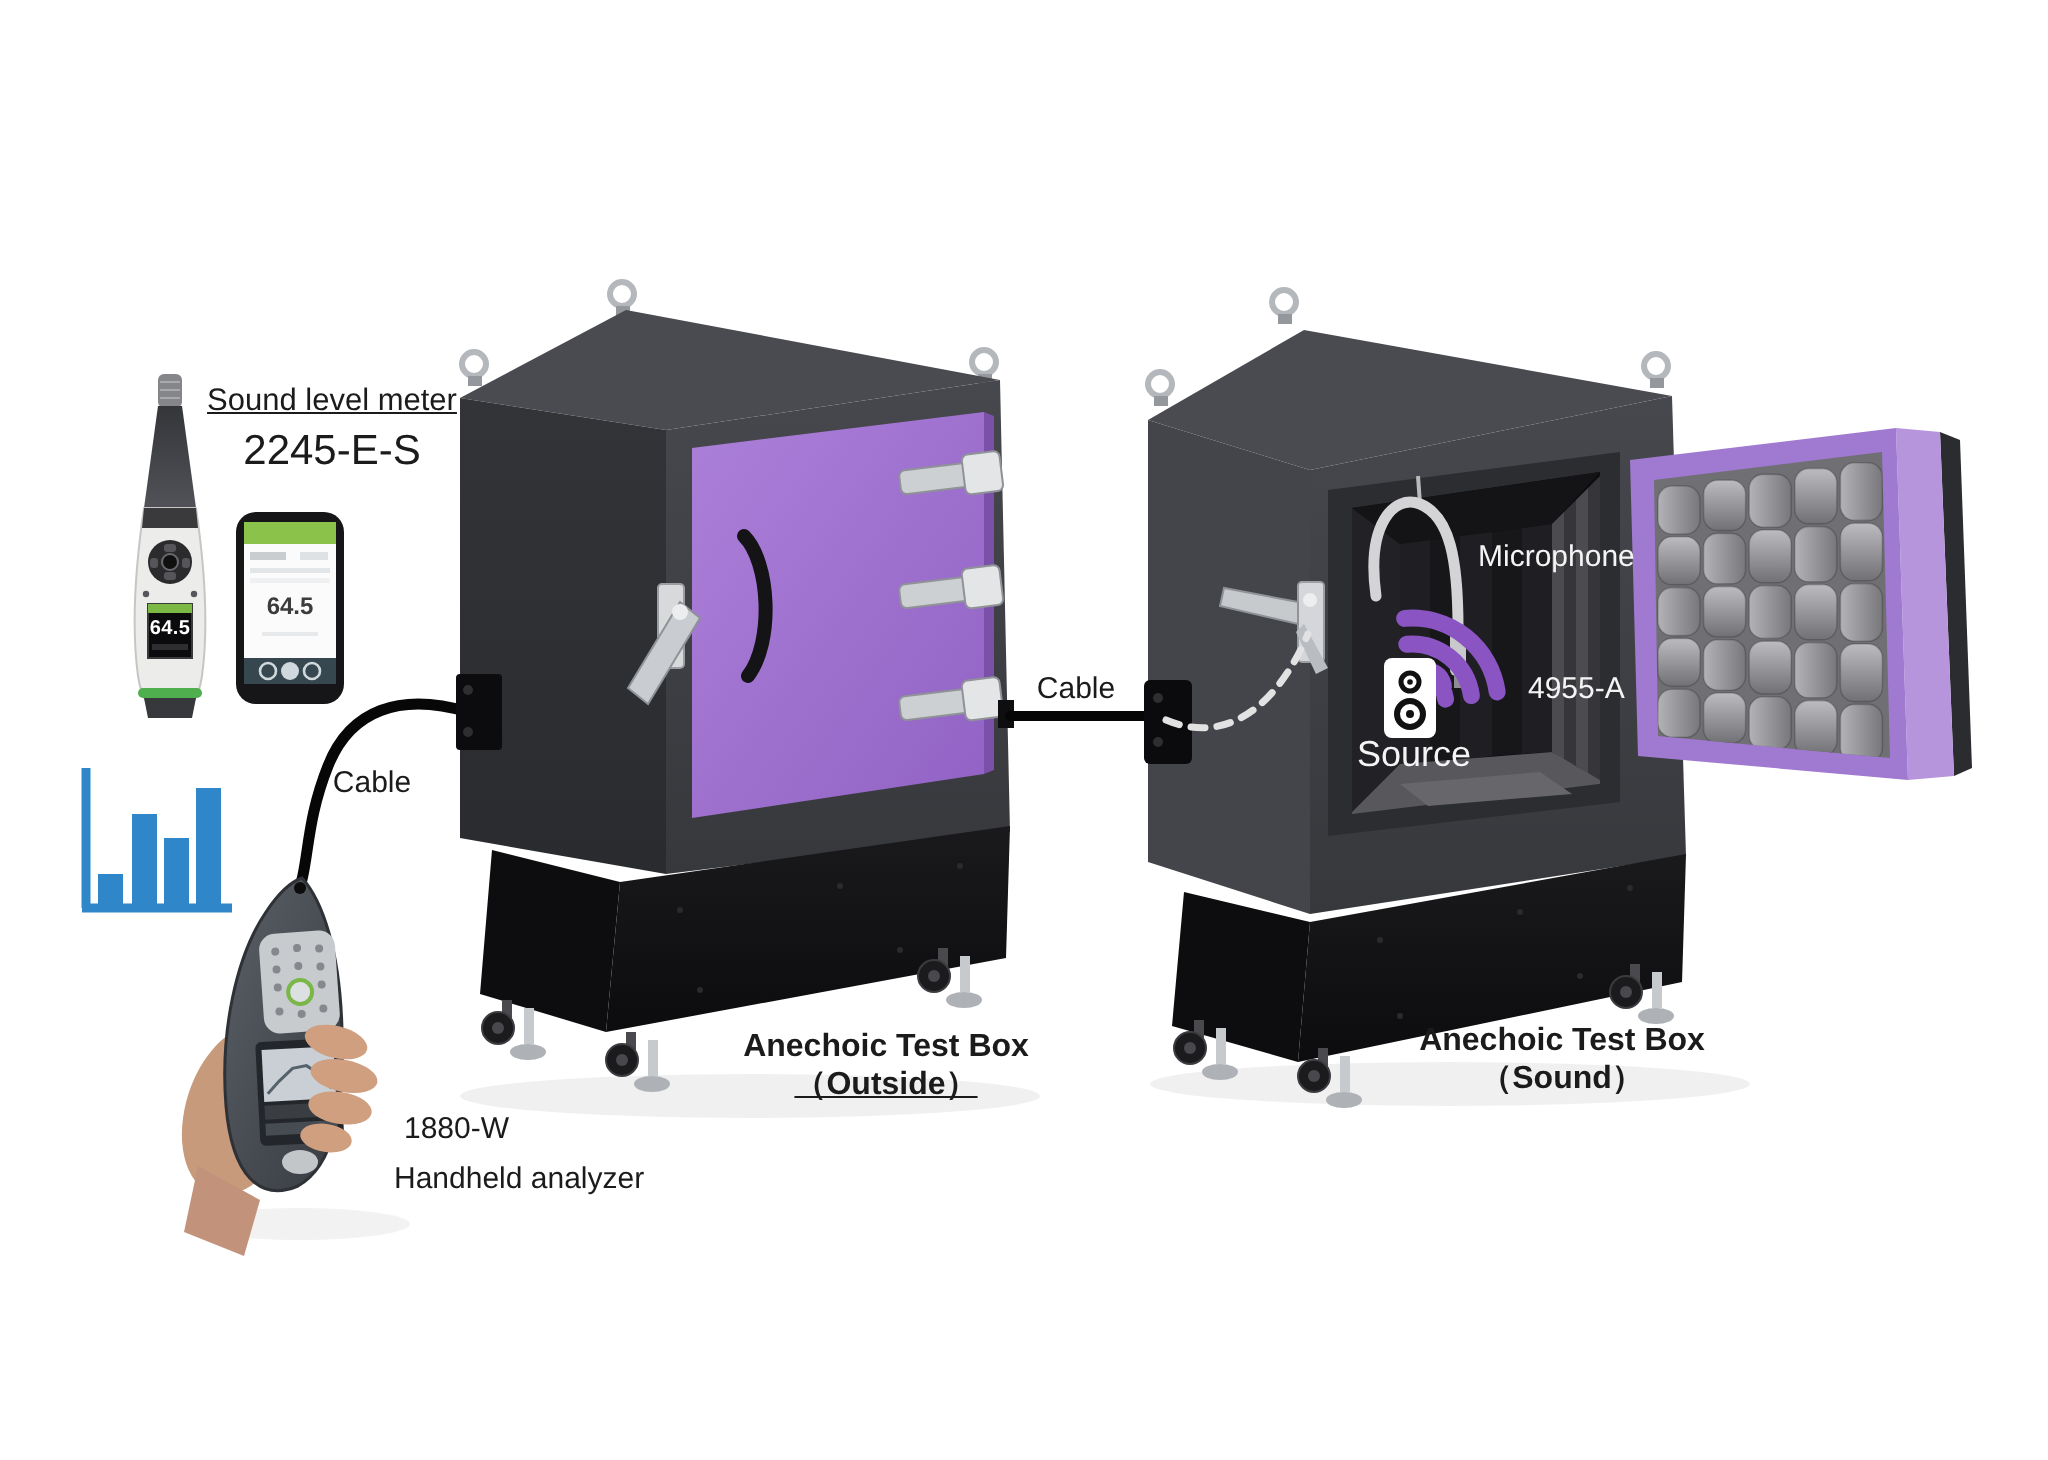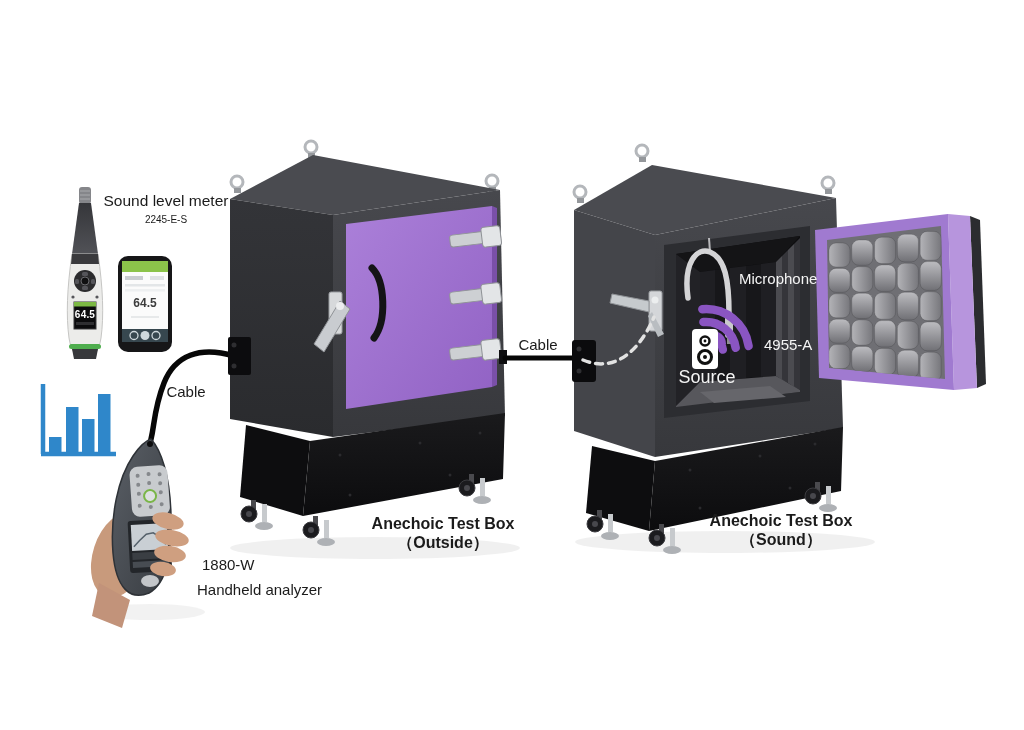--- a/index.html
+++ b/index.html
@@ -386,33 +386,33 @@
     <ellipse cx="150" cy="581" rx="9" ry="6" fill="#c3c6c9"></ellipse>
   </g>
   <g fill="#cf9f80">
     <ellipse cx="168" cy="521" rx="16" ry="8" transform="rotate(14 168 521)"></ellipse>
     <ellipse cx="172" cy="538" rx="17" ry="8" transform="rotate(11 172 538)"></ellipse>
     <ellipse cx="170" cy="554" rx="16" ry="8" transform="rotate(9 170 554)"></ellipse>
     <ellipse cx="163" cy="569" rx="13" ry="7" transform="rotate(9 163 569)"></ellipse>
   </g>
 </svg>
 
-<div class="lbl center" style="left:166px;top:192px;font-size:15.5px;">Sound level meter</div>
-<div class="lbl center" style="left:166px;top:214px;font-size:10px;">2245-E-S</div>
+<div class="lbl center" style="left:166px;top:192px;font-size:15.5px;text-decoration:underline;">Sound level meter</div>
+<div class="lbl center" style="left:166px;top:214px;font-size:21px;">2245-E-S</div>
 
 <div class="reading-meter" style="left:85px;top:309px;">64.5</div>
 <div class="reading-phone" style="left:145px;top:296px;">64.5</div>
 
 <div class="lbl center" style="left:186px;top:383px;font-size:15px;">Cable</div>
 
 <div class="lbl" style="left:202px;top:556px;font-size:15px;">1880-W</div>
 <div class="lbl" style="left:197px;top:581px;font-size:15px;">Handheld analyzer</div>
 
 <div class="lbl center bold" style="left:443px;top:515px;font-size:16px;">Anechoic Test Box</div>
-<div class="lbl center bold" style="left:443px;top:534px;font-size:16px;">（Outside）</div>
+<div class="lbl center bold" style="left:443px;top:534px;font-size:16px;text-decoration:underline;">（Outside）</div>
 
 <div class="lbl center" style="left:538px;top:336px;font-size:15px;">Cable</div>
 
 <div class="lbl white" style="left:739px;top:270px;font-size:15px;">Microphone</div>
 <div class="lbl white" style="left:764px;top:296px;font-size:15px;margin-top:40px;">4955-A</div>
 <div class="lbl white center" style="left:707px;top:367px;font-size:18px;">Source</div>
 
 <div class="lbl center bold" style="left:781px;top:512px;font-size:16px;">Anechoic Test Box</div>
 <div class="lbl center bold" style="left:781px;top:531px;font-size:16px;">（Sound）</div>
 

